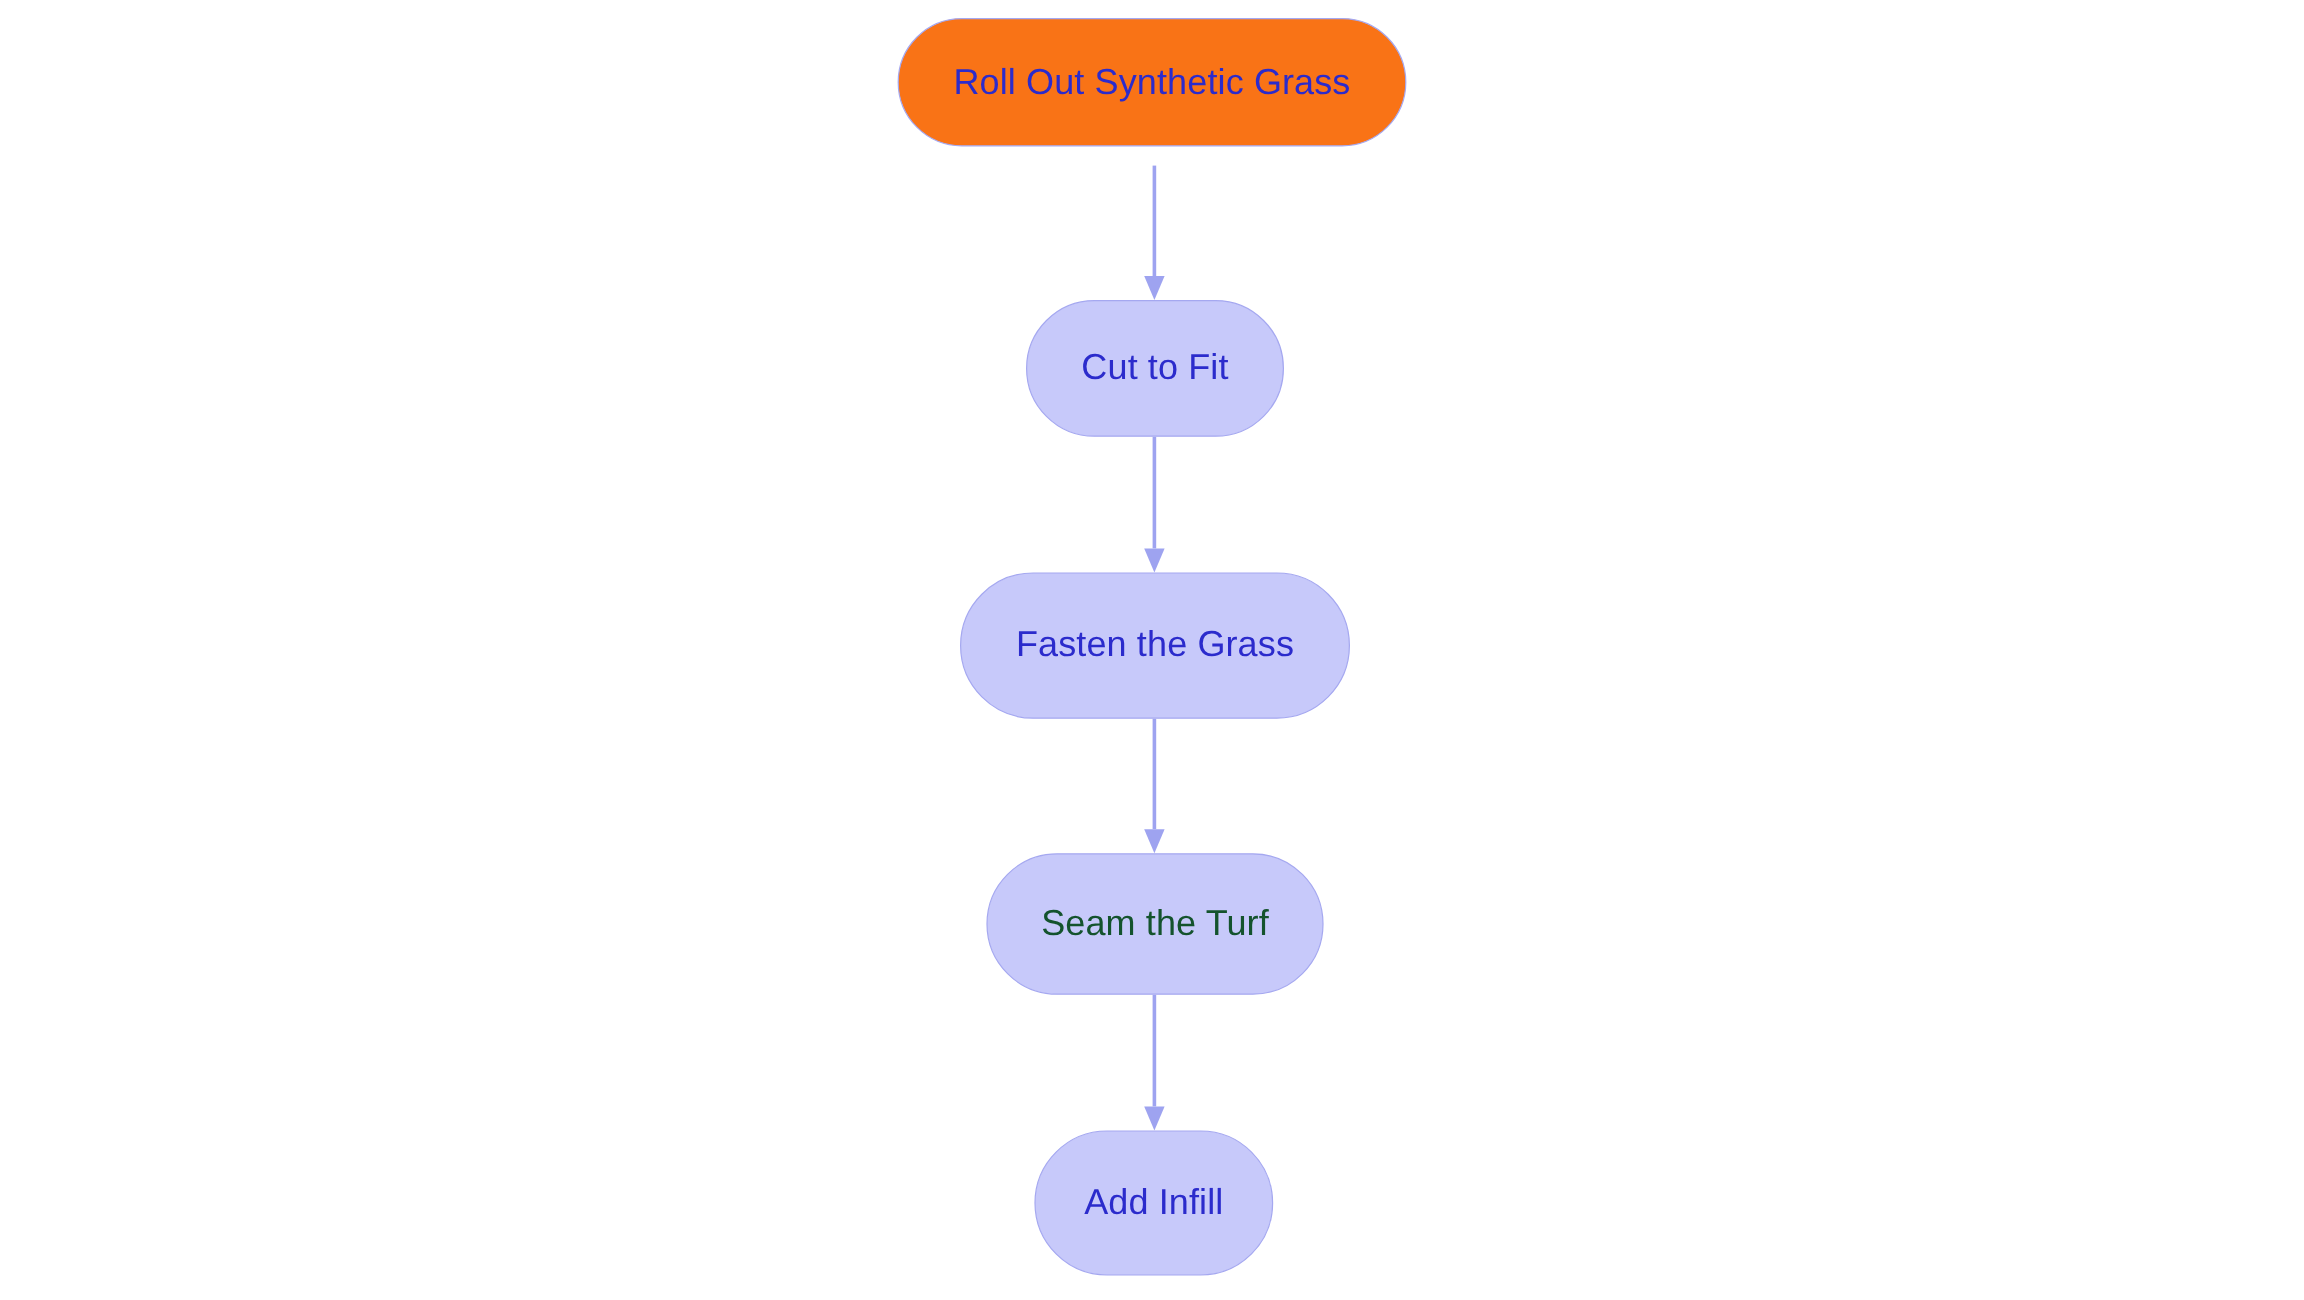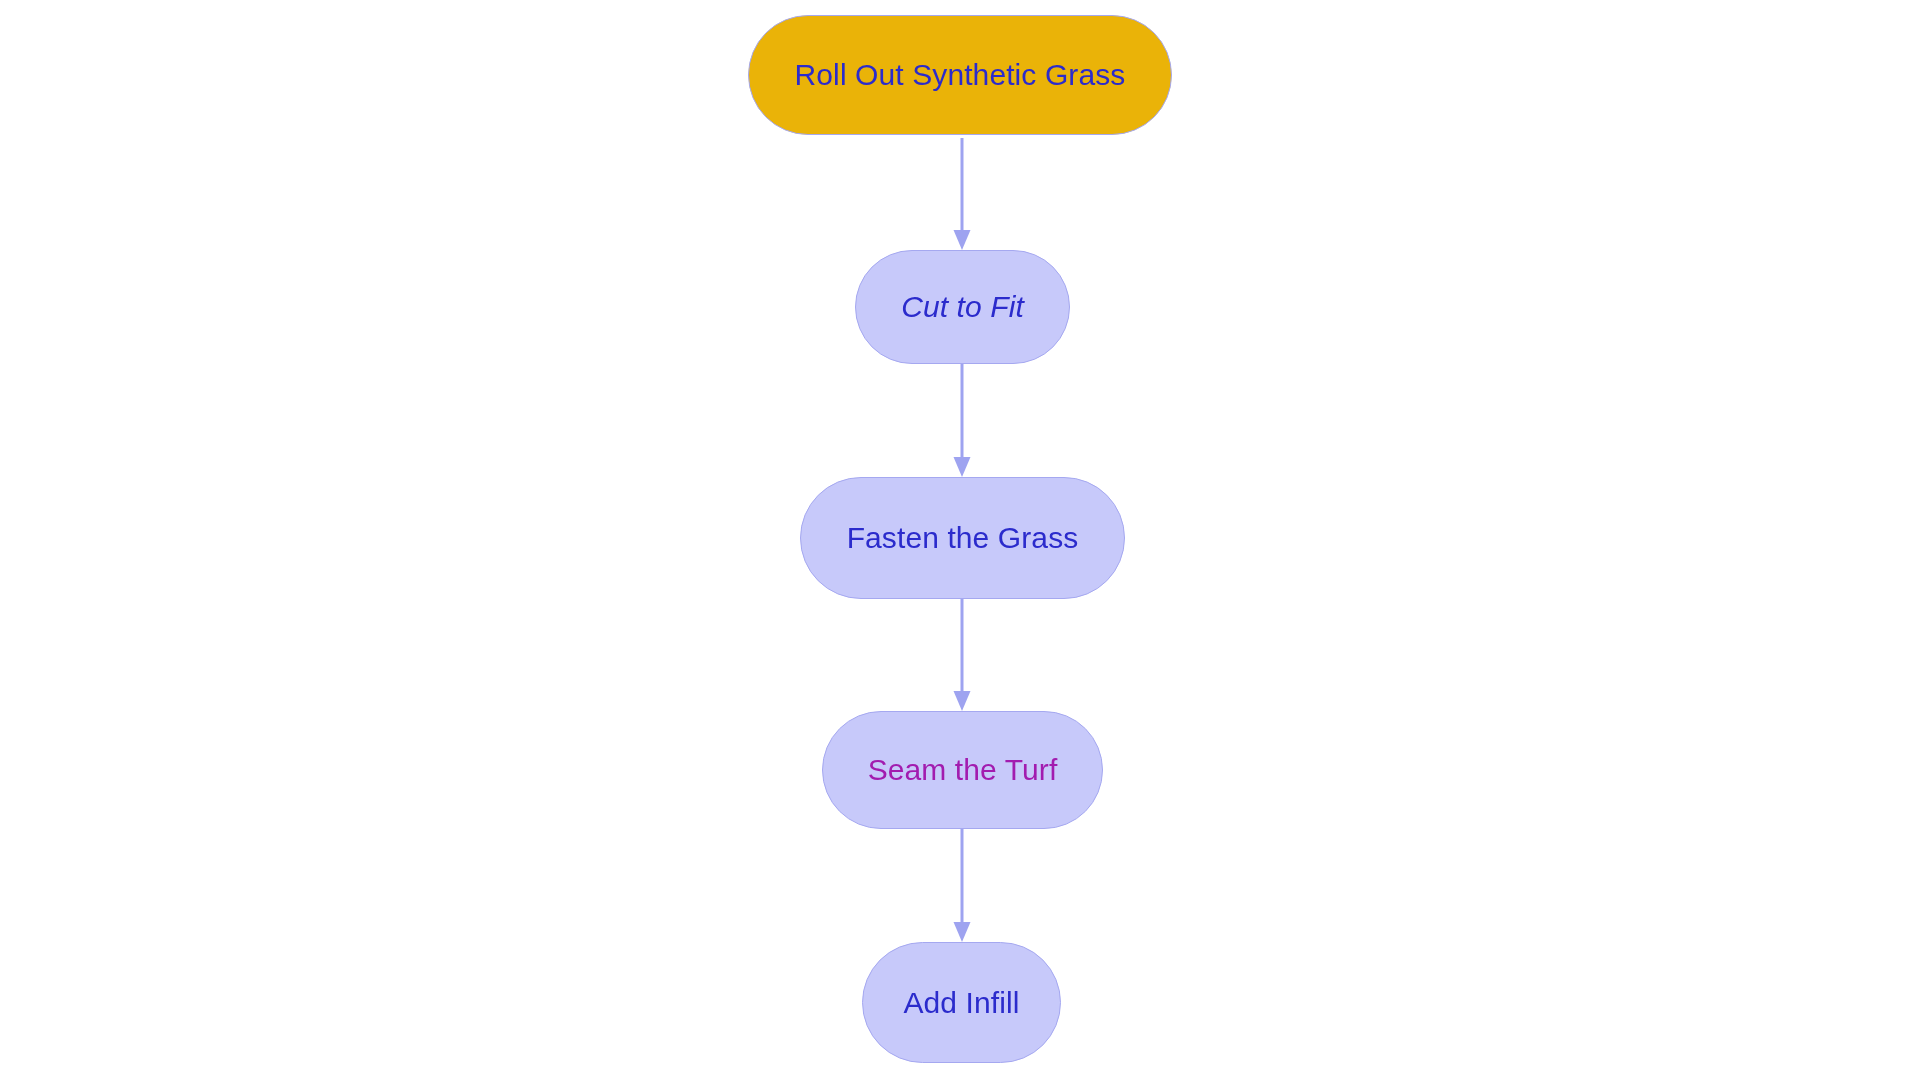--- a/index.html
+++ b/index.html
@@ -73,30 +73,30 @@
           <path d="M 953.5 691 L 970.5 691 L 962 711 Z" fill="#9ea3f0"></path>
         </g>
         <g>
           <line x1="962" y1="829" x2="962" y2="922" stroke="#9ea3f0" stroke-width="3"></line>
           <path d="M 953.5 922 L 970.5 922 L 962 942 Z" fill="#9ea3f0"></path>
         </g>
       </g>
   </svg>
 
   <div id="nodes-layer">
-      <div class="flow-node" style="left: 748px; top: 15px; width: 424px; height: 120px; background: #eab308; border-color: rgb(165, 168, 240);">
+      <div class="flow-node" style="left: 748px; top: 15px; width: 424px; height: 107px; background: #f97316; border-color: rgb(165, 168, 240);">
         <span class="flow-node-label" style="color: rgb(43, 43, 204);">Roll Out Synthetic Grass</span>
       </div>
       <div class="flow-node" style="left: 855px; top: 250px; width: 215px; height: 114px; background: rgb(199, 201, 250); border-color: rgb(165, 168, 240);">
-        <span class="flow-node-label" style="color: rgb(43, 43, 204); font-style: italic;">Cut to Fit</span>
+        <span class="flow-node-label" style="color: rgb(43, 43, 204);">Cut to Fit</span>
       </div>
       <div class="flow-node" style="left: 800px; top: 477px; width: 325px; height: 122px; background: rgb(199, 201, 250); border-color: rgb(165, 168, 240); justify-content: center;">
         <span class="flow-node-label" style="color: rgb(43, 43, 204);">Fasten the Grass</span>
       </div>
       <div class="flow-node" style="left: 822px; top: 711px; width: 281px; height: 118px; background: rgb(199, 201, 250); border-color: rgb(165, 168, 240);">
-        <span class="flow-node-label" style="color: #a21caf;">Seam the Turf</span>
+        <span class="flow-node-label" style="color: #14532d;">Seam the Turf</span>
       </div>
       <div class="flow-node" style="left: 862px; top: 942px; width: 199px; height: 121px; background: rgb(199, 201, 250); border-color: rgb(165, 168, 240);">
         <span class="flow-node-label" style="color: rgb(43, 43, 204);">Add Infill</span>
       </div>
     </div>
 
 </div>
 
 </body></html>

